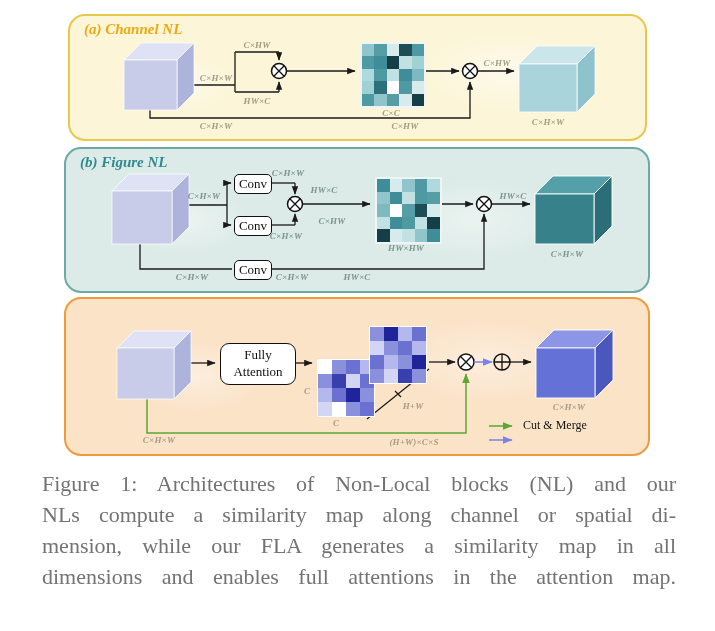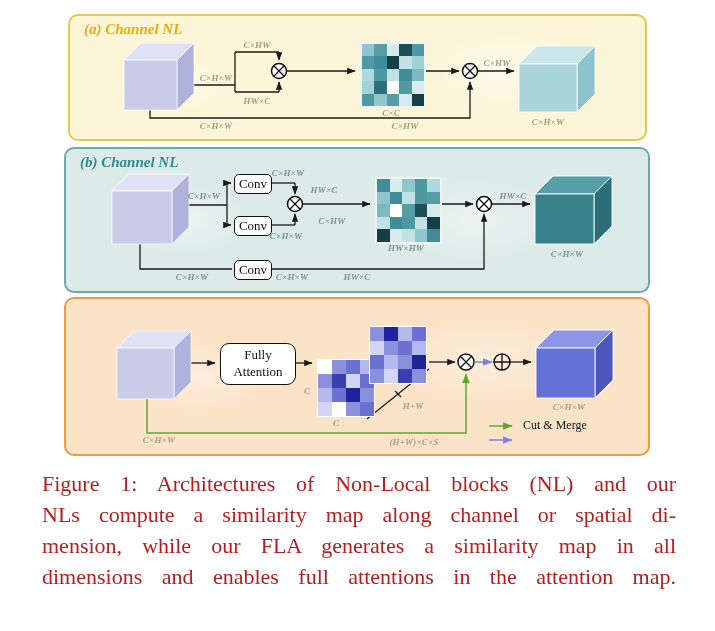--- a/index.html
+++ b/index.html
@@ -1,36 +1,36 @@
 <!DOCTYPE html>
 <html><head>
 <meta charset="utf-8">
 <style>
   html,body{margin:0;padding:0;background:#ffffff;}
   #page{position:relative;width:715px;height:631px;background:#ffffff;overflow:hidden;
         font-family:"Liberation Serif",serif;}
-  .panel{position:absolute;box-sizing:border-box;border:2px solid;border-radius:10px;}
+  .panel{position:absolute;box-sizing:border-box;border:2px solid;border-radius:17px;}
   .panel svg{position:absolute;left:0;top:0;}
   .panel-a{background-image:radial-gradient(90px 45px at 18% 55%,rgba(255,255,255,.55),rgba(255,255,255,0) 70%),
            radial-gradient(130px 60px at 76% 45%,rgba(255,255,255,.5),rgba(255,255,255,0) 70%);}
   .panel-b{background-image:radial-gradient(100px 50px at 20% 50%,rgba(255,255,255,.45),rgba(255,255,255,0) 70%),
            radial-gradient(130px 60px at 70% 50%,rgba(255,255,255,.4),rgba(255,255,255,0) 70%);}
   .panel-c{background-image:radial-gradient(100px 50px at 22% 50%,rgba(255,255,255,.4),rgba(255,255,255,0) 70%),
            radial-gradient(130px 60px at 72% 40%,rgba(255,255,255,.38),rgba(255,255,255,0) 70%);}
   .panel-title{position:absolute;left:14px;top:5px;font:italic 700 15px "Liberation Serif",serif;white-space:nowrap;}
   .dim{position:absolute;font:italic 700 9px "Liberation Serif",serif;letter-spacing:.2px;
        transform:translateX(-50%);white-space:nowrap;}
   .box{position:absolute;background:#ffffff;border:1.5px solid #111;display:flex;align-items:center;
        justify-content:center;color:#111;font:13px "Liberation Serif",serif;}
   .conv-box{border-radius:5px;}
   .fa-box{border-width:1.8px;border-radius:9px;flex-direction:column;line-height:1.3;}
   .matrix{position:absolute;display:grid;border:2px solid #eef5f4;}
   .matrix-purple{border:1px solid #ffffff;}
   .legend-label{position:absolute;font:12px "Liberation Serif",serif;color:#111;white-space:nowrap;}
-  .caption{position:absolute;left:42px;top:468px;width:634px;color:#b91c1c;}
+  .caption{position:absolute;left:42px;top:468px;width:634px;color:#737373;}
   .cap-line{font:22px/31px "Liberation Serif",serif;text-align:justify;text-align-last:justify;}
 </style>
 </head>
 <body>
 
 <div id="page">
 
   <div class="panel panel-a" style="left: 68px; top: 14px; width: 579px; height: 127px; background-color: rgb(252, 245, 215); border-color: rgb(231, 200, 75); color: rgb(161, 156, 130);">
     <svg width="575" height="123" viewBox="0 0 575 123">
       <defs>
@@ -141,21 +141,21 @@
       <g>
         <circle cx="418" cy="55" r="7.5" fill="#fff" stroke="#111" stroke-width="1.5"></circle>
         <path d="M412.8,49.8 L423.2,60.2 M423.2,49.8 L412.8,60.2" stroke="#111" stroke-width="1.3"></path>
       </g>
       <g stroke="#ffffff" stroke-opacity=".9" stroke-width="1">
         <polygon points="469,45 487,27 546,27 528,45" fill="#55a0a8"></polygon>
         <polygon points="528,45 546,27 546,77 528,95" fill="#2c6e78"></polygon>
         <rect x="469" y="45" width="59" height="50" fill="#37818b"></rect>
       </g>
     </svg>
-    <span class="panel-title" style="color: rgb(46, 138, 144);">(b) Channel NL</span>
+    <span class="panel-title" style="color: rgb(46, 138, 144);">(b) Figure NL</span>
     <div class="box conv-box" style="left:168px;top:25px;width:36px;height:18px;">
         <span>Conv</span>
       </div>
     <div class="box conv-box" style="left:168px;top:67px;width:36px;height:18px;">
         <span>Conv</span>
       </div>
     <div class="box conv-box" style="left:168px;top:111px;width:36px;height:18px;">
         <span>Conv</span>
       </div>
     <div class="matrix" style="left: 309px; top: 28px; width: 63px; height: 63px; grid-template-columns: repeat(5, 1fr); grid-template-rows: repeat(5, 1fr);">

